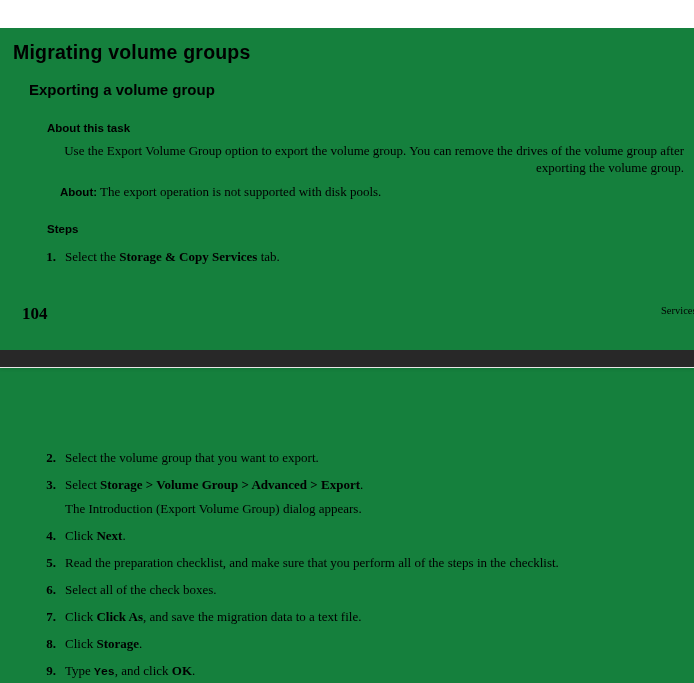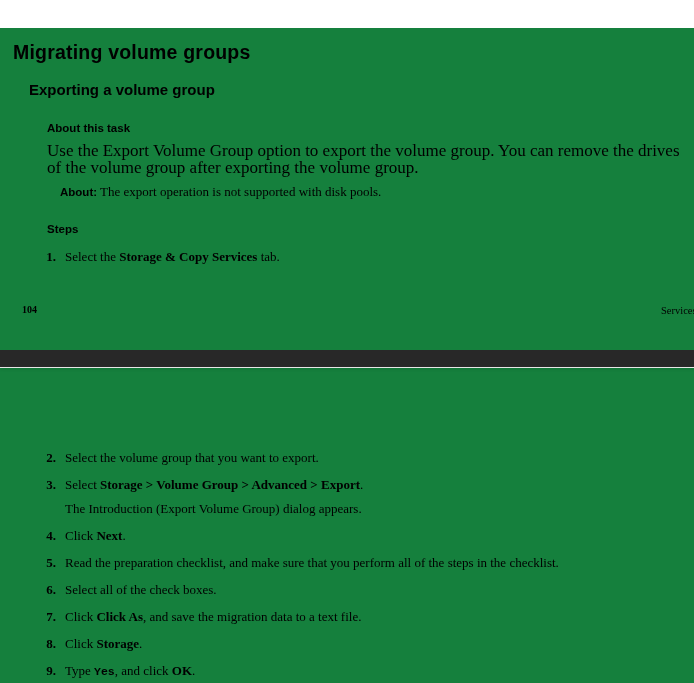--- a/index.html
+++ b/index.html
@@ -42,23 +42,24 @@
     white-space: nowrap;
     text-align: right;
   }
   .about-heading { left: 47px; top: 94px; }
   .steps-heading { left: 47px; top: 195px; }
 
   
   .para {
     left: 47px; top: 115px;
     width: 637px;
-    font-size: 17px;
+    font-size: 13px;
     line-height: 16.5px;
     margin: 0;
+    text-align: right;
   }
   .note-line {
     left: 60px; top: 156px;
     font-size: 13px;
     white-space: nowrap;
     margin: 0;
   }
   .note-label {
     font-family: "Liberation Sans", sans-serif;
     font-weight: bold;
@@ -91,21 +92,21 @@
     left: 65px;
     font-size: 13px;
     line-height: 16.5px;
     white-space: nowrap;
   }
 
   
   .footer-left {
     left: 22px; top: 276px;
     font-weight: bold;
-    font-size: 10px;
+    font-size: 17px;
     white-space: nowrap;
   }
   .footer-right {
     left: 661px; top: 277px;
     font-size: 10.5px;
     white-space: nowrap;
   }
 
   
   .page-separator {

